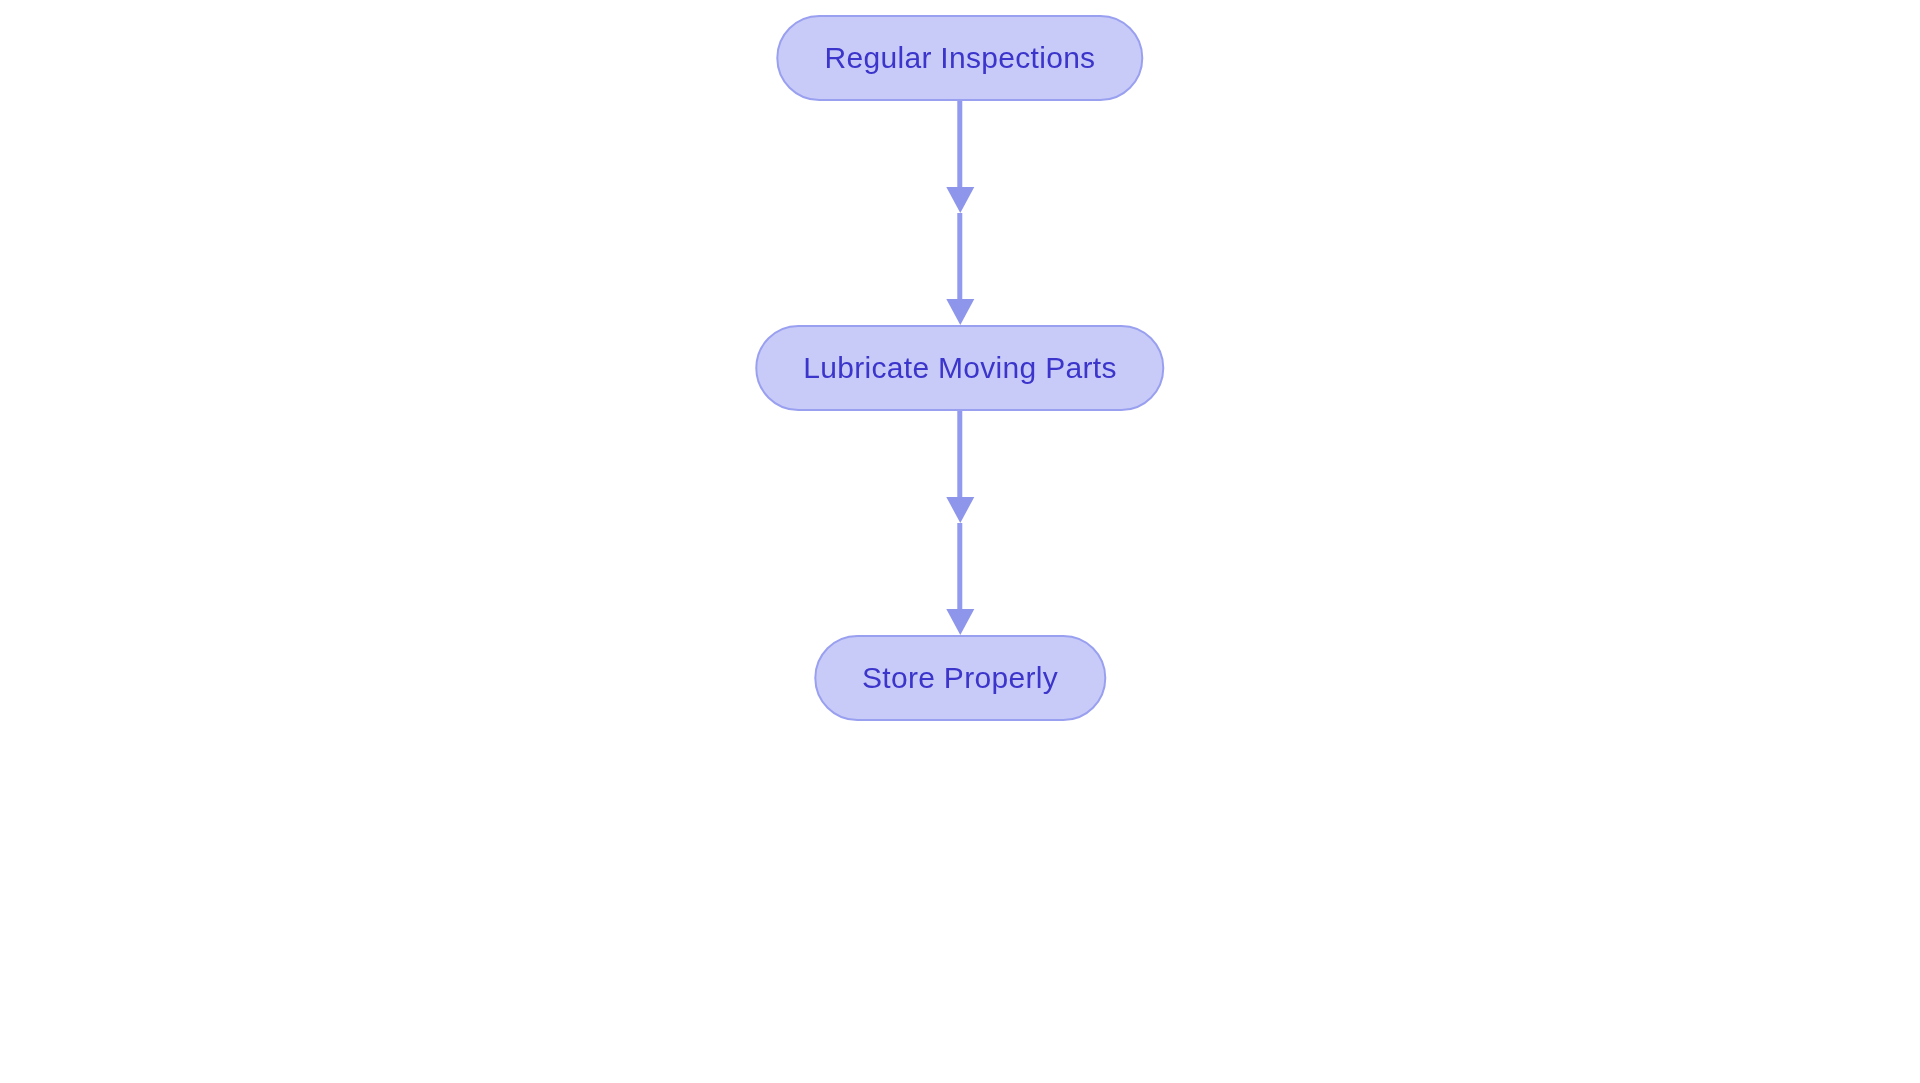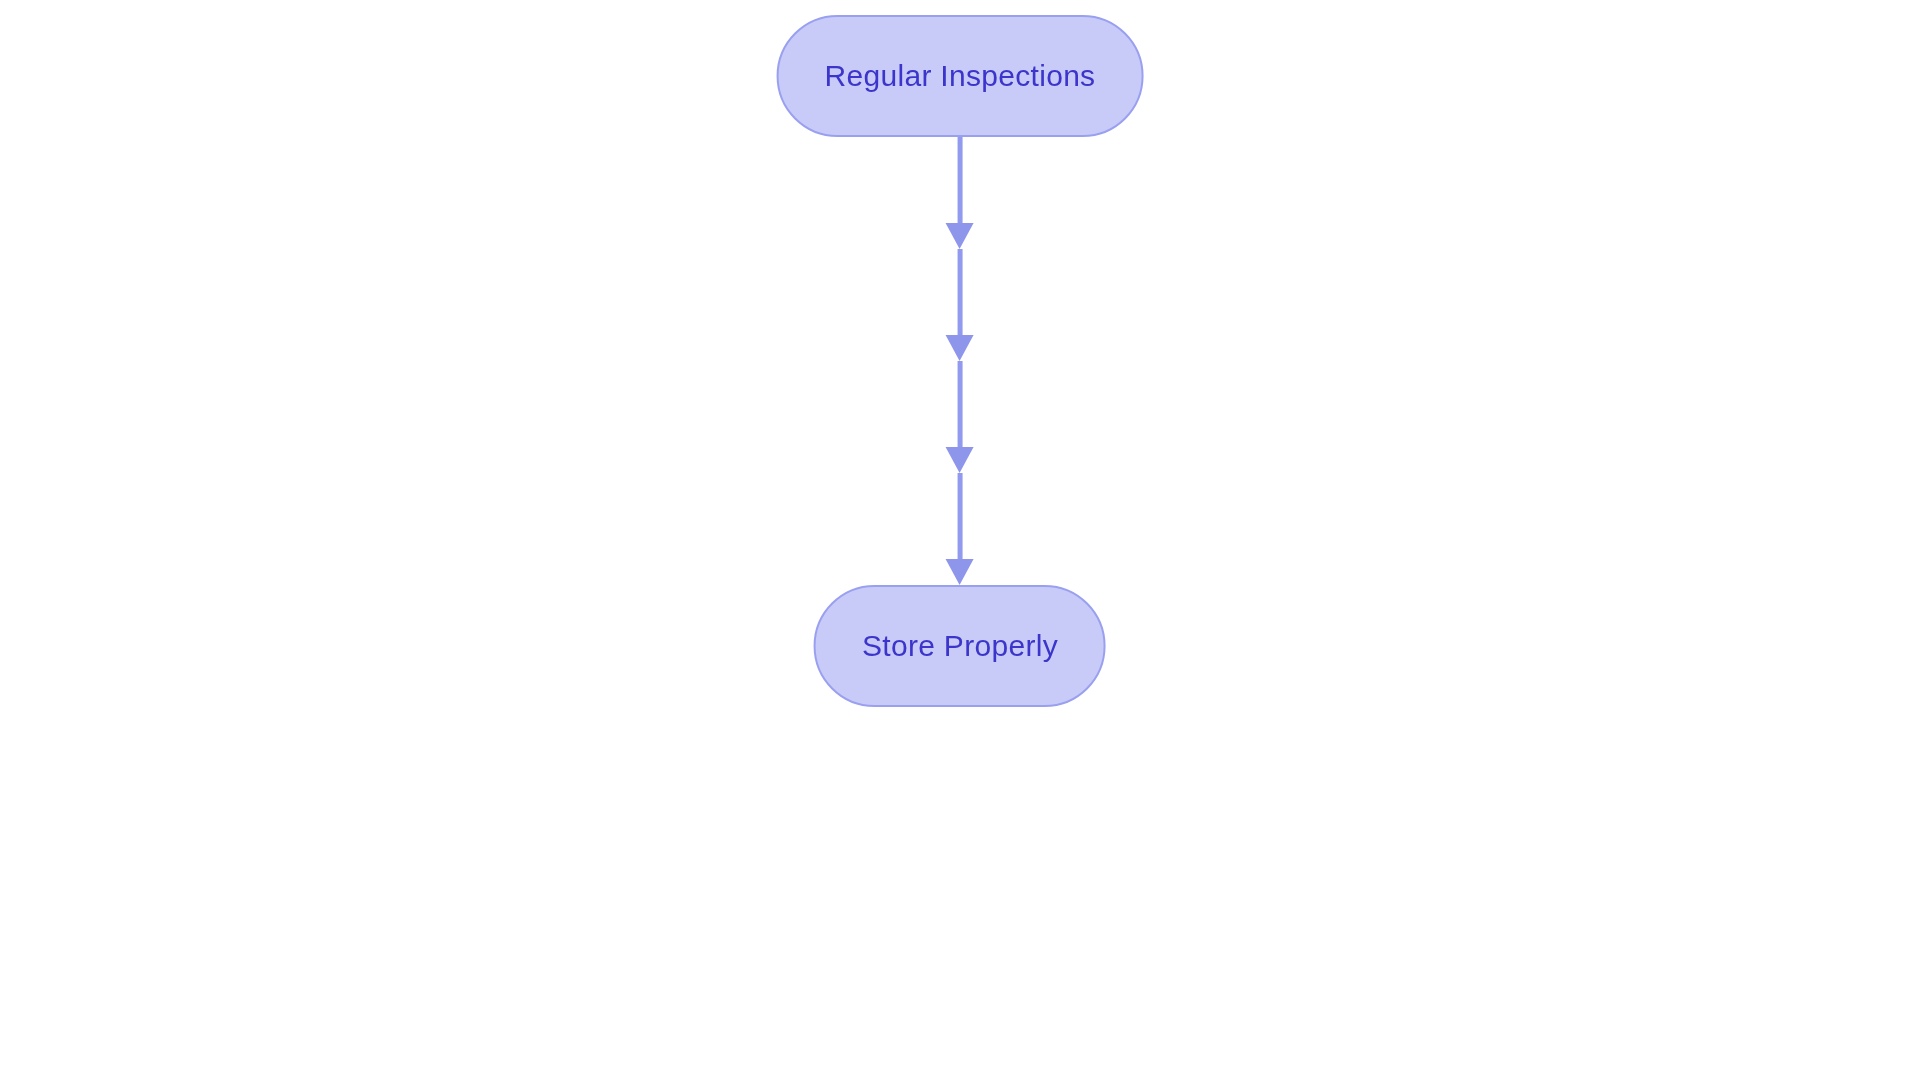--- a/index.html
+++ b/index.html
@@ -19,21 +19,21 @@
     position: absolute;
     top: 15px;
     left: 50%;
     transform: translateX(-50%);
     display: flex;
     flex-direction: column;
     align-items: center;
   }
   .flow-node {
     box-sizing: border-box;
-    height: 122px;
+    height: 86px;
     padding: 0 46px;
     border-radius: 61px;
     background: #c8cbf8;
     border: 2px solid #9aa0f0;
     color: #3b35cb;
     font-size: 30px;
     letter-spacing: 0.3px;
     display: flex;
     align-items: center;
     justify-content: center;
@@ -72,20 +72,23 @@
       <div class="shaft"></div>
       <div class="head"></div>
     </div>
 
 
     <div class="flow-arrow">
       <div class="shaft"></div>
       <div class="head"></div>
     </div>
 
+    <div class="flow-node">
+      <span>Lubricate Moving Parts</span>
+    </div>
 
     <div class="flow-arrow">
       <div class="shaft"></div>
       <div class="head"></div>
     </div>
 
 
     <div class="flow-arrow">
       <div class="shaft"></div>
       <div class="head"></div>

